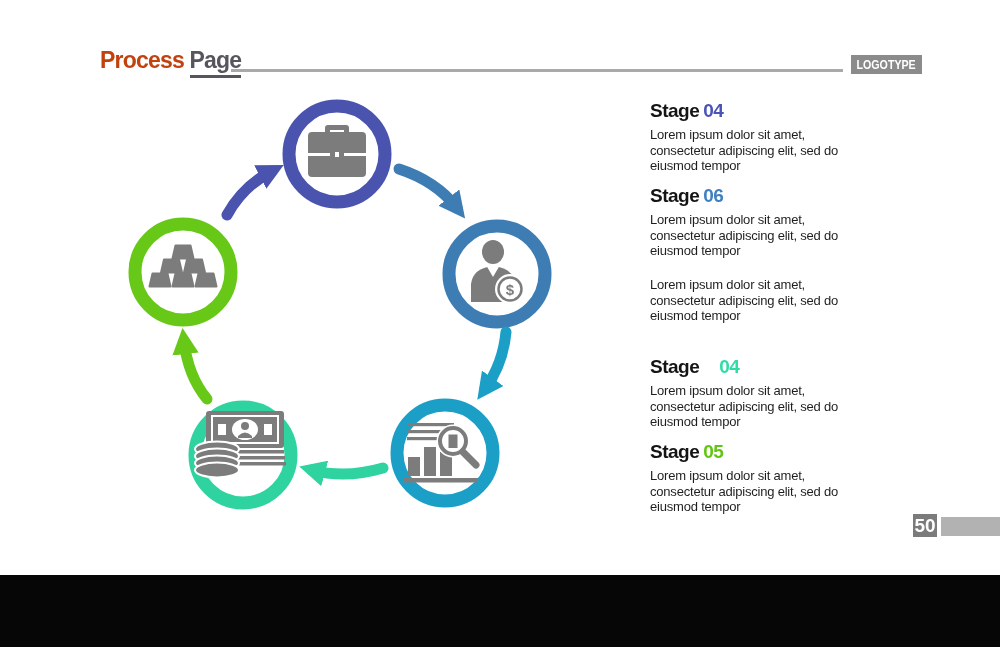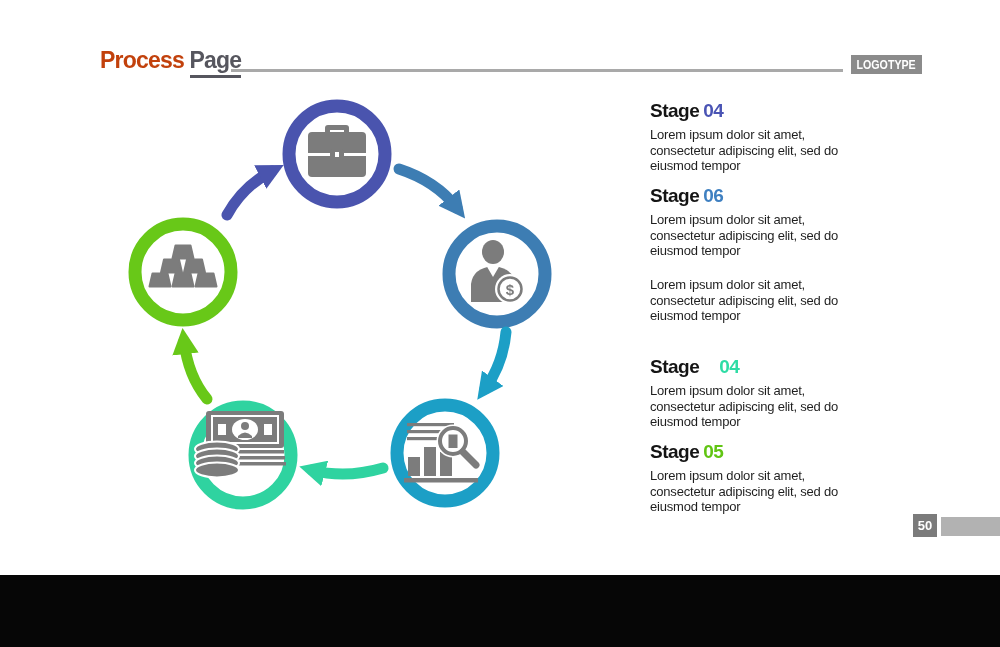--- a/index.html
+++ b/index.html
@@ -23,21 +23,21 @@
   
   .stage{position:absolute;left:650px;width:330px;}
   .stage-heading{font-size:19px;font-weight:bold;color:#141414;letter-spacing:-0.5px;
                  line-height:20px;white-space:nowrap;}
   .stage-num{margin-left:4px;}
   .stage-body{margin-top:6px;font-size:13px;color:#1F1F1F;line-height:15.5px;
               letter-spacing:-0.2px;white-space:nowrap;}
 
   
   .page-num-box{position:absolute;left:913px;top:514px;width:24px;height:23px;background:#7B7B7B;
-                color:#ffffff;font-size:13px;font-weight:bold;display:flex;align-items:center;
+                color:#ffffff;font-size:19px;font-weight:bold;display:flex;align-items:center;
                 justify-content:center;}
   .page-num-bar{position:absolute;left:941px;top:517px;width:59px;height:19px;background:#B2B2B2;}
 
   
   .footer{position:absolute;left:0;top:575px;width:1000px;height:72px;background:#060606;}
 </style>
 </head>
 <body>
 
 <div class="slide">

